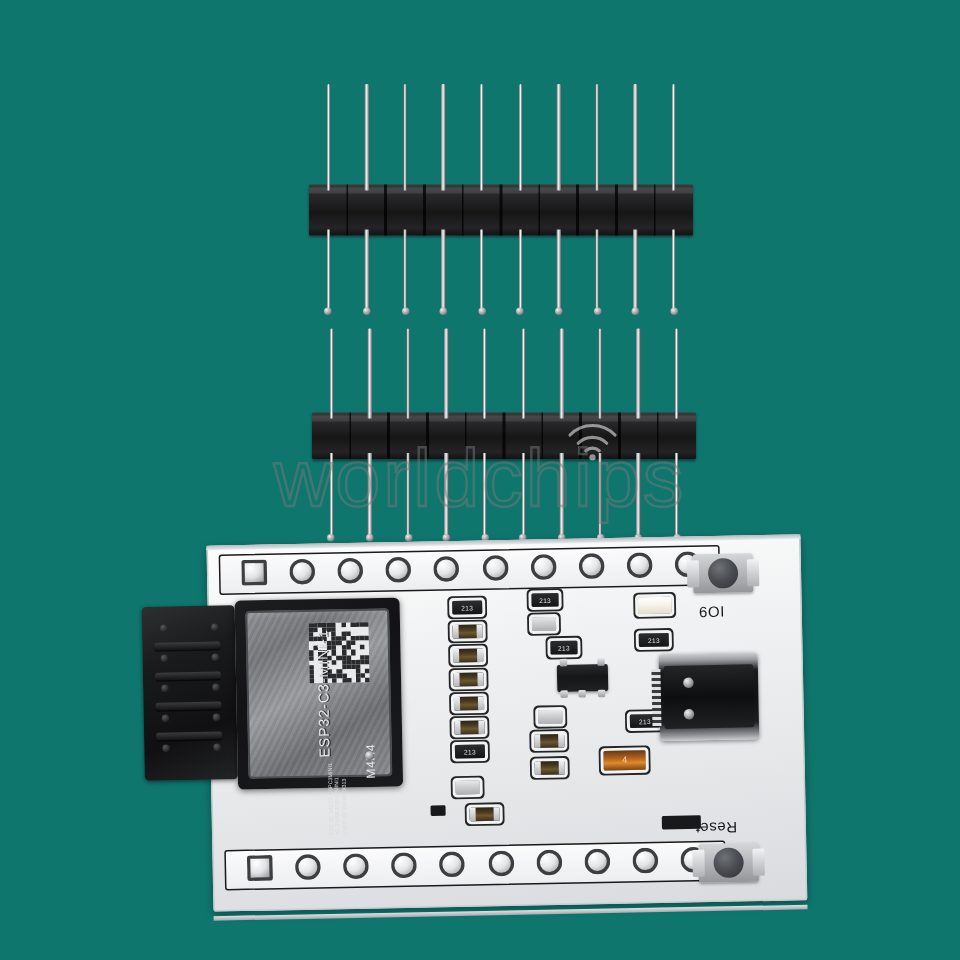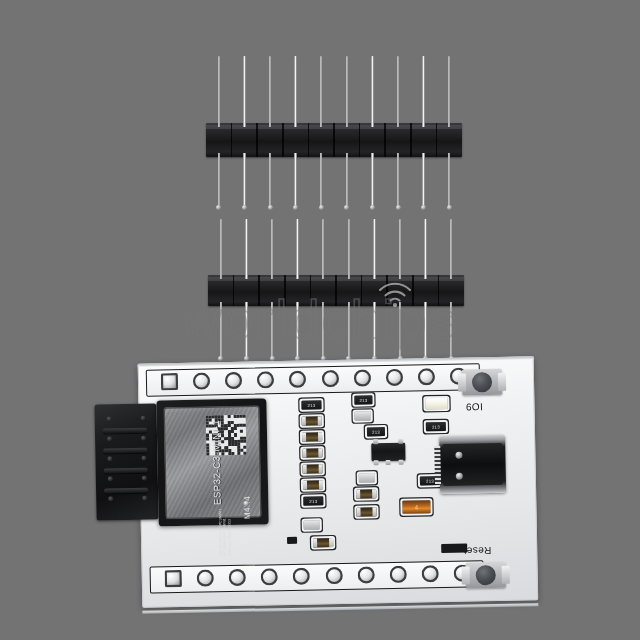--- a/index.html
+++ b/index.html
@@ -1,17 +1,17 @@
 <!DOCTYPE html>
 <html><head>
 <meta charset="utf-8">
 <style>
   html,body{margin:0;padding:0;}
   body{width:640px;height:640px;background:#ffffff;font-family:"Liberation Sans",sans-serif;overflow:hidden;}
-  .stage{position:relative;width:640px;height:640px;background:#737373;text-decoration:underline;}
+  .stage{position:relative;width:640px;height:640px;background:#0f766e;text-decoration:underline;}
 
   
   .header-strip{position:absolute;}
   .strip-body{position:absolute;left:0;top:0;width:100%;height:100%;
     background:linear-gradient(180deg,#3a3a3c 0%,#2a2a2c 18%,#161617 55%,#242426 85%,#121213 100%);
     border-radius:1px;box-shadow:0 1px 2px rgba(0,0,0,.45);}
   .strip-seg{position:absolute;top:0;height:100%;width:1.6px;background:#000;opacity:.75;}
   .strip-gloss{position:absolute;left:0;right:0;top:6%;height:12%;background:rgba(255,255,255,.10);}
   .pin{position:absolute;width:2.4px;background:linear-gradient(90deg,#6e6e70 0%,#d8d8d8 35%,#f2f2f2 50%,#b9b9bb 68%,#5f5f61 100%);}
   .pin.up{border-radius:1px 1px 0 0;}

